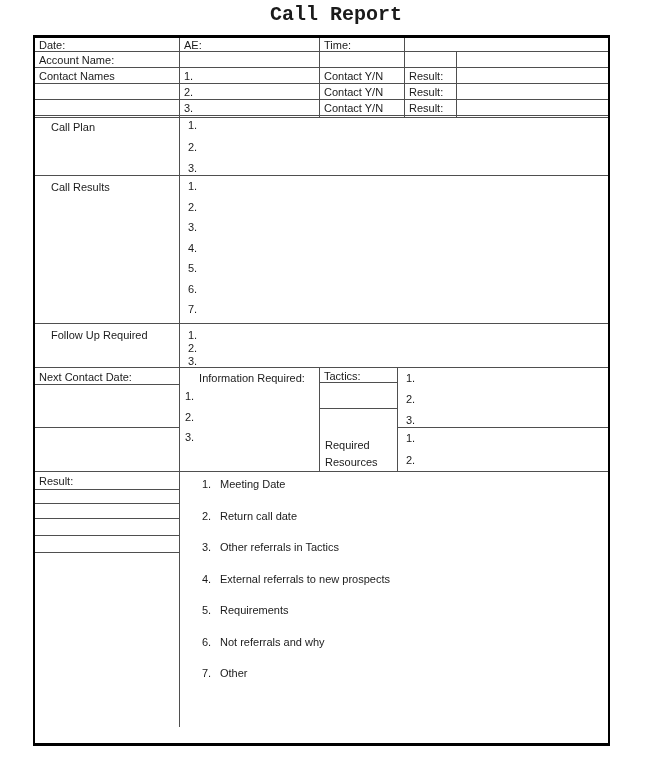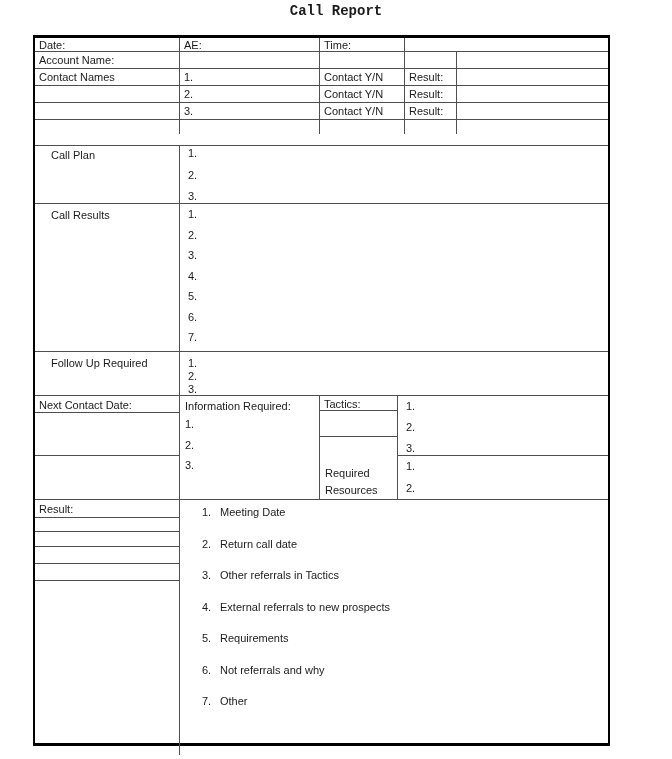--- a/index.html
+++ b/index.html
@@ -13,21 +13,21 @@
     position:relative;
     width:672px;height:759px;
     font-family:"Liberation Sans",sans-serif;
     color:var(--ink);
     overflow:hidden;
   }
   .title{
     position:absolute;top:3px;left:0;width:672px;
     text-align:center;
     font-family:"Liberation Mono","DejaVu Sans Mono",monospace;
-    font-weight:bold;font-size:14px;letter-spacing:0px;
+    font-weight:bold;font-size:20px;letter-spacing:0px;
   }
   .form{
     position:absolute;left:33px;top:35px;
     width:577px;height:711px;
     border:2px solid var(--outer);
     border-top-width:3px;border-bottom-width:3px;
     font-size:11px;line-height:13px;
     background:#fff;
   }
   .sec{display:flex;border-bottom:1px solid var(--line);}
@@ -37,21 +37,21 @@
   .cell{border-right:1px solid var(--line);padding:2px 0 0 4px;overflow:hidden;}
   .cell.open{border-right:none;}
   .wA{width:145px;flex:0 0 145px;}
   .wB{width:140px;flex:0 0 140px;}
   .wC{width:85px;flex:0 0 85px;}
   .wD{width:52px;flex:0 0 52px;}
   .wE{flex:1 1 auto;}
   .h14{height:14px;}
   .h17{height:17px;}
   
-  .sec-top{flex-direction:column;display:flex;height:108px;border-bottom:1px solid var(--line);}
+  .sec-top{flex-direction:column;display:flex;height:80px;border-bottom:1px solid var(--line);}
   .sec-plan{height:58px;}
   .sec-results{height:148px;}
   .sec-follow{height:44px;}
   .sec-next{height:104px;}
   .sec-result{height:255px;}
   .labelcell{border-right:1px solid var(--line);padding:3px 0 0 16px;}
   .content{flex:1;padding:1px 0 0 8px;}
   .li21{height:21.5px;}
   .li20{height:20.5px;}
   .li13{height:13px;}
@@ -149,21 +149,21 @@
     </div>
   </div>
 
   <div class="sec sec-next">
     <div class="stack wA" style="border-right:1px solid var(--line);">
       <div class="subcell" style="height:17px;">Next Contact Date:</div>
       <div class="spacer" style="height:43px;"></div>
       <div class="fill"></div>
     </div>
     <div class="stack wB" style="border-right:1px solid var(--line);padding:4px 0 0 5px;">
-      <div style="height:18px;">Information Required:</div>
+      <div style="height:18px;text-align:center;">Information Required:</div>
       <div class="li20">1.</div>
       <div class="li20">2.</div>
       <div class="li20">3.</div>
     </div>
     <div class="stack wC2" style="border-right:1px solid var(--line);">
       <div class="subcell" style="height:15px;padding-top:2px;">Tactics:</div>
       <div class="spacer" style="height:45px;"></div>
       <div class="fill" style="padding:4px 0 0 5px;line-height:17px;">Required Resources</div>
     </div>
     <div class="stack wE">

